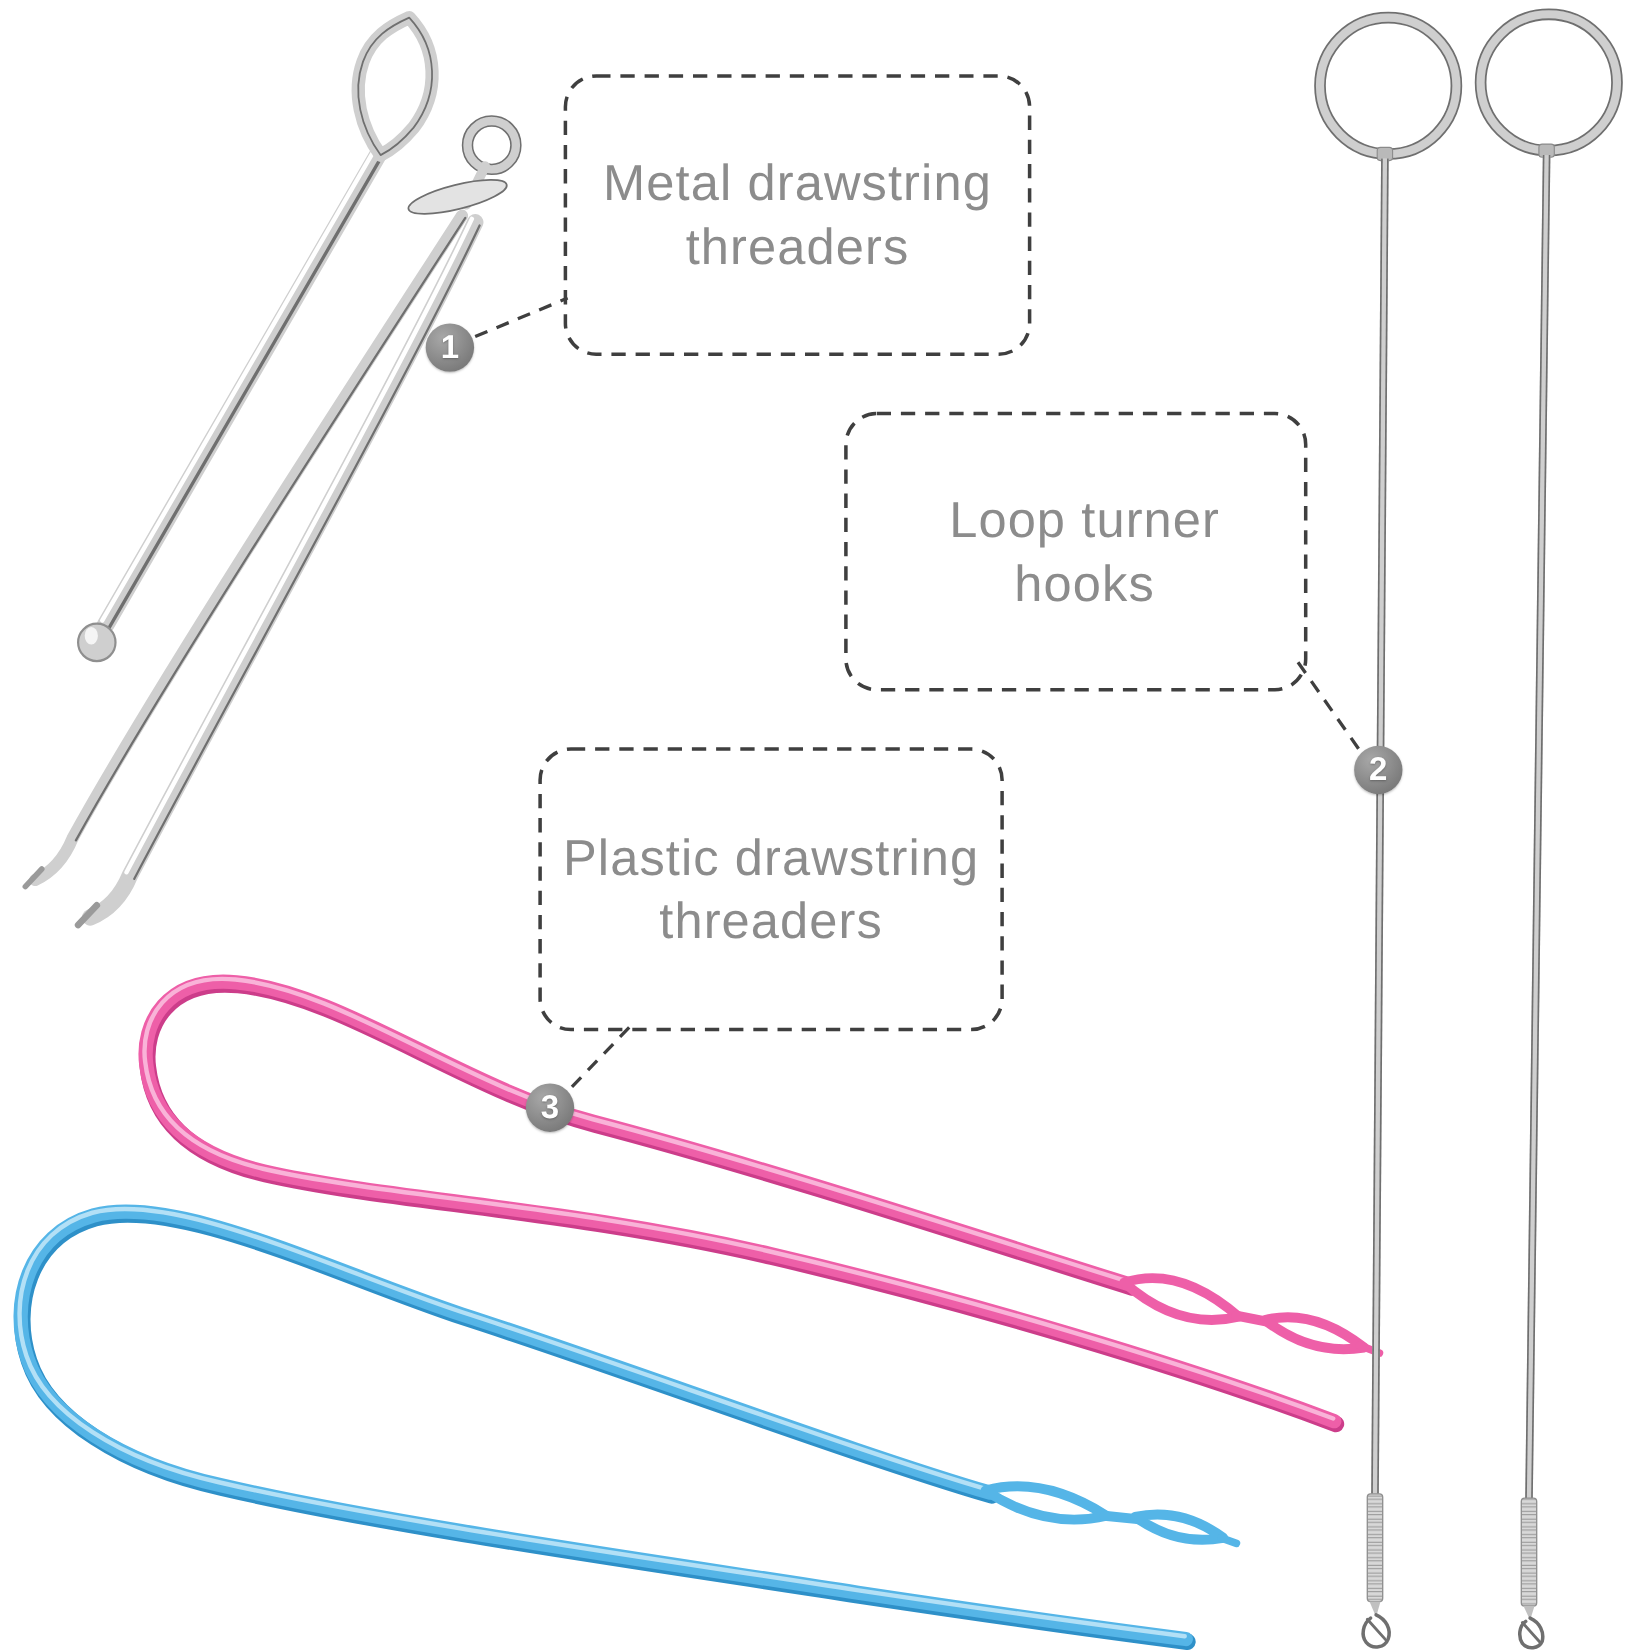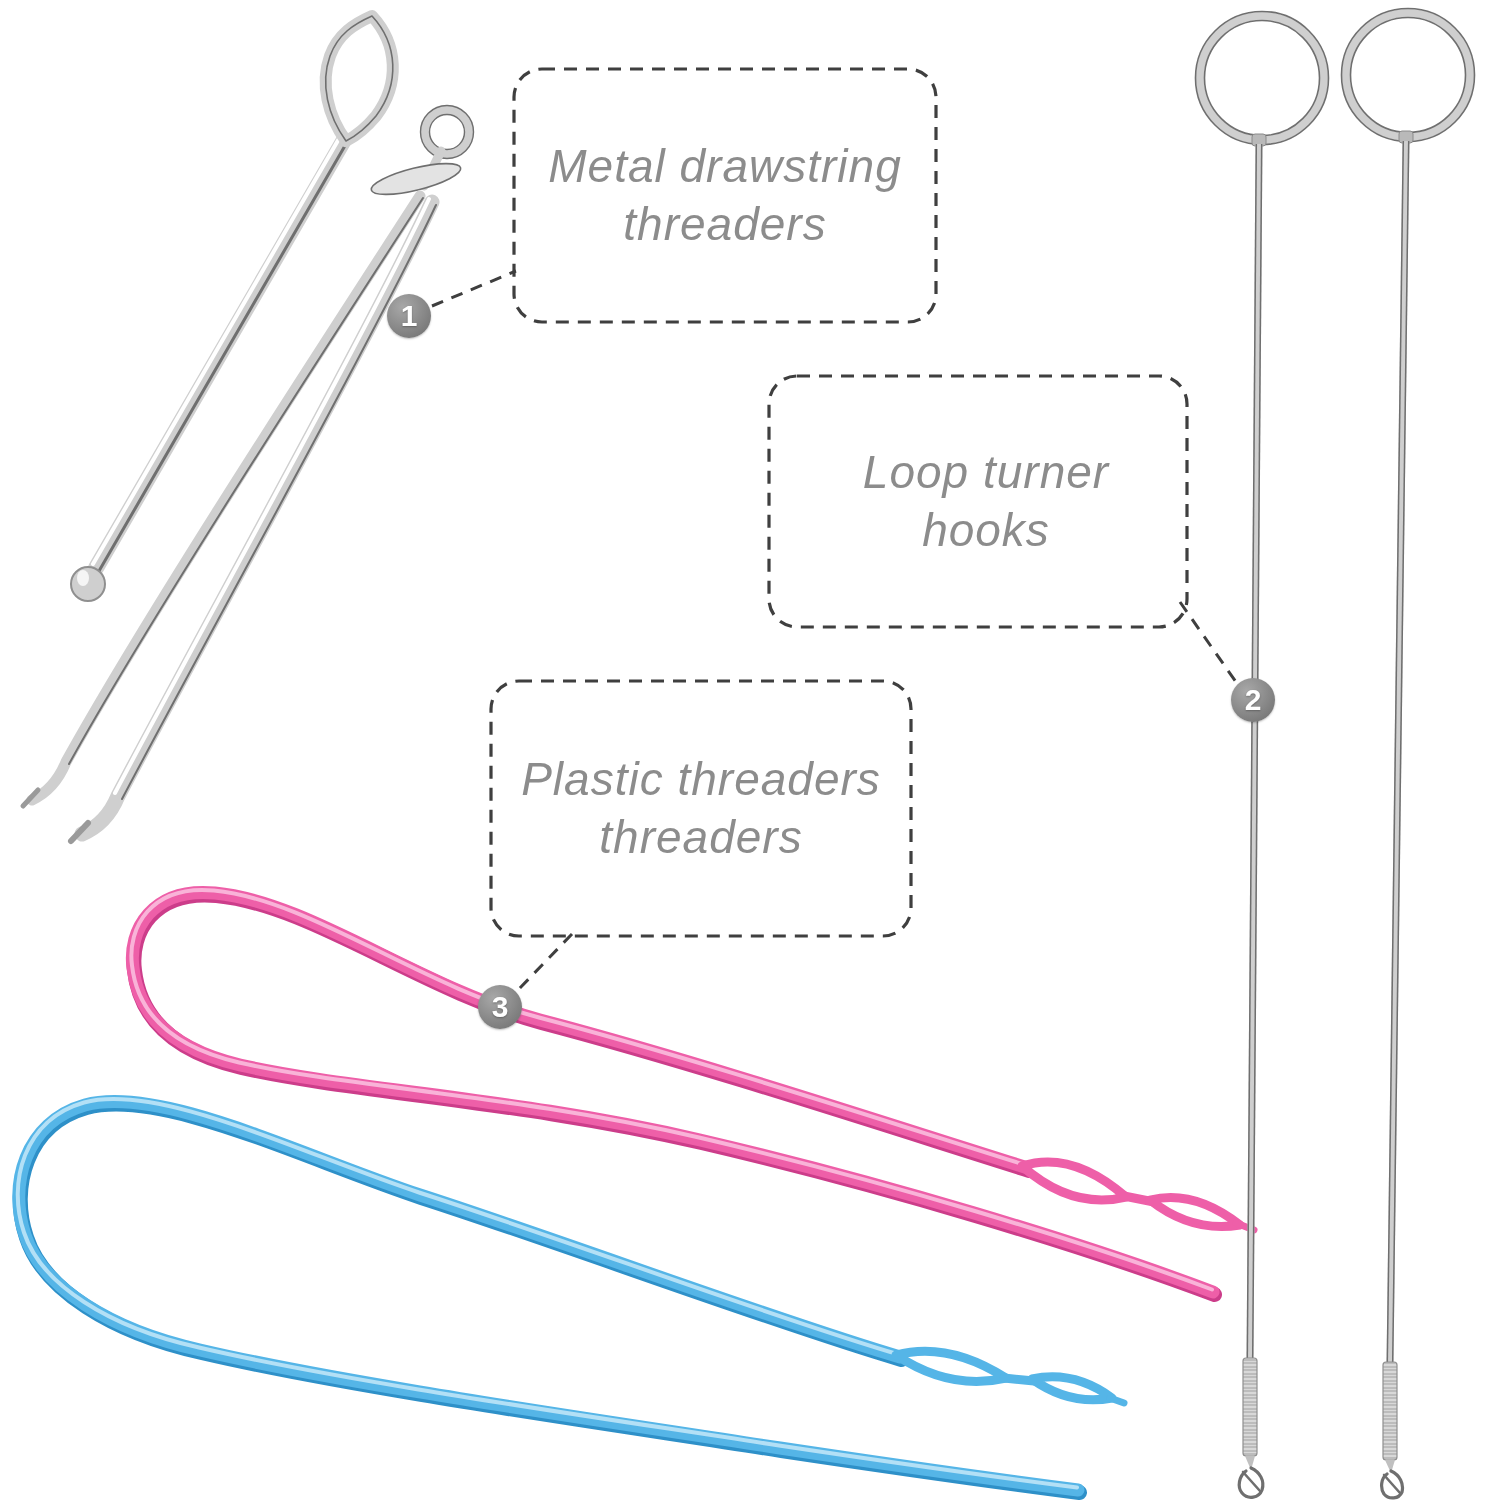--- a/index.html
+++ b/index.html
@@ -22,21 +22,21 @@
   .bD{stroke:var(--blue_dark,#2e90c8);fill:none;}
   .eyeP{fill:#ffffff;stroke:var(--pink,#ee5fa8);}
   .eyeB{fill:#ffffff;stroke:var(--blue,#55b5e7);}
   .rc{stroke-linecap:round;stroke-linejoin:round;}
   
   .box{fill:#ffffff;stroke:var(--callout_border,#3f3f3f);stroke-width:3.2;stroke-dasharray:13 9;}
   .conn{stroke:var(--callout_border,#3f3f3f);fill:none;stroke-width:3;stroke-dasharray:12 9;}
 
   .callout-text{position:absolute;display:flex;flex-direction:column;justify-content:center;
       align-items:center;text-align:center;color:var(--callout_text,#8c8c8c);
-      font-size:46px;line-height:1.26;letter-spacing:1px;font-style:italic;}
+      font-size:46px;line-height:1.26;letter-spacing:1px;}
   .badge{position:absolute;width:44px;height:44px;border-radius:50%;
       display:flex;align-items:center;justify-content:center;
       color:var(--badge_text,#fff);font-size:30px;font-weight:bold;
       background:radial-gradient(circle at 36% 30%, #a8a8a8, #7b7b7b 75%);
       box-shadow:0 1px 2px rgba(0,0,0,.25);text-shadow:0 1px 2px rgba(50,50,50,.45);}
 </style>
 </head>
 <body>
 
 <div class="stage">
@@ -136,21 +136,21 @@
 
 <div class="callout-text" style="left:513px;top:68px;width:424px;height:255px;">
   <span>Metal drawstring</span>
   <span>threaders</span>
 </div>
 <div class="callout-text" style="left:776px;top:375px;width:420px;height:253px;">
   <span>Loop turner</span>
   <span>hooks</span>
 </div>
 <div class="callout-text" style="left:490px;top:680px;width:422px;height:257px;">
-  <span>Plastic threaders</span>
+  <span>Plastic drawstring</span>
   <span>threaders</span>
 </div>
 
 <div class="badge" style="left:387px;top:294px;">
   <span>1</span>
 </div>
 <div class="badge" style="left:1231px;top:678px;">
   <span>2</span>
 </div>
 <div class="badge" style="left:478px;top:985px;">

